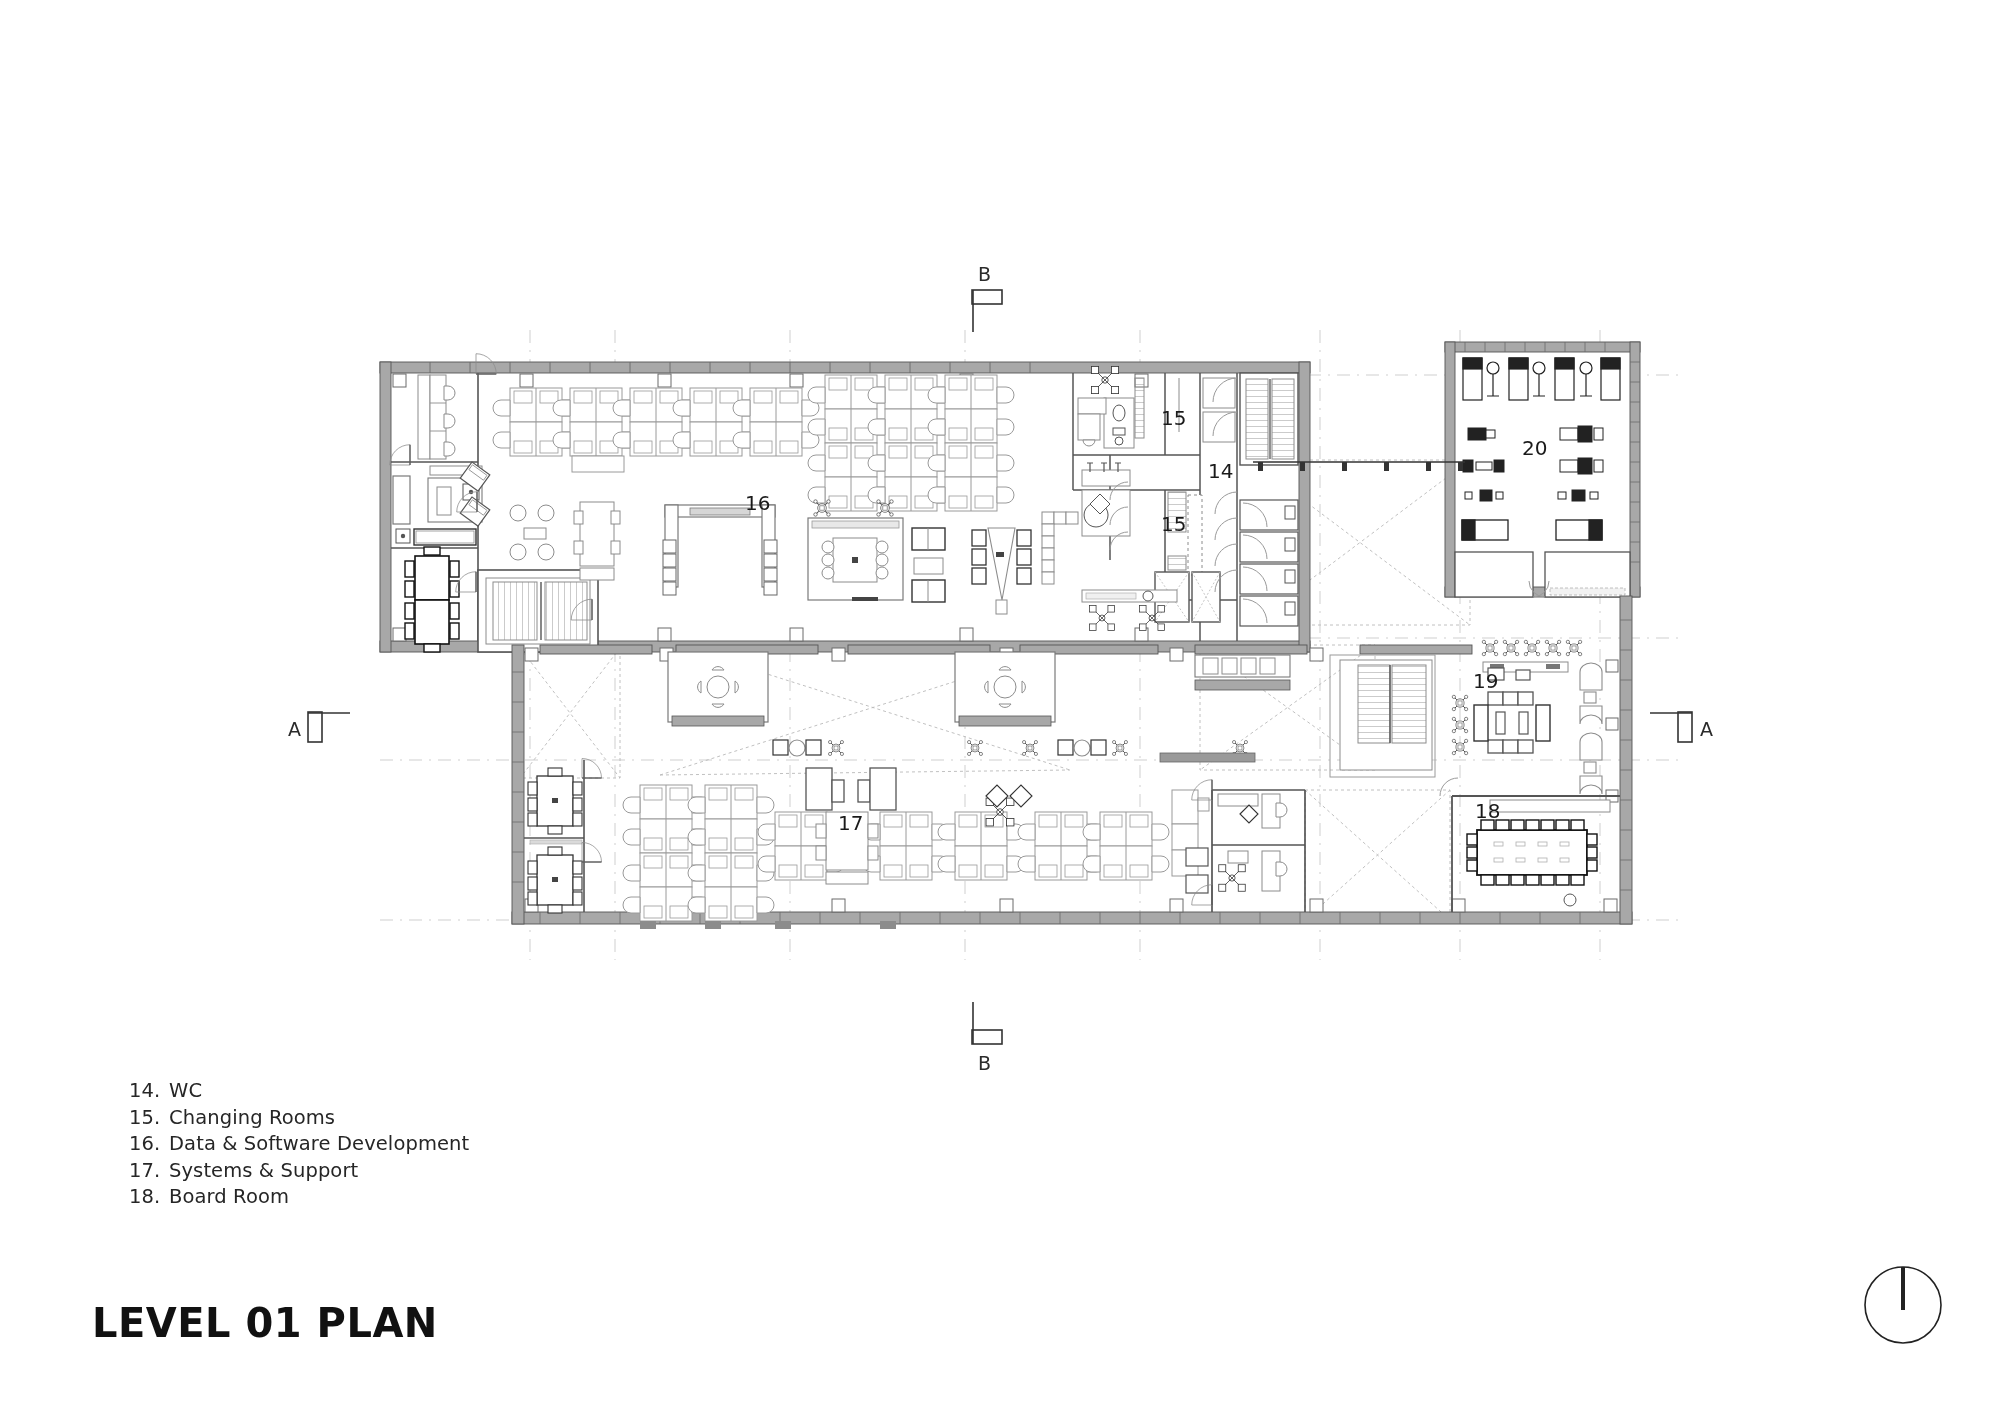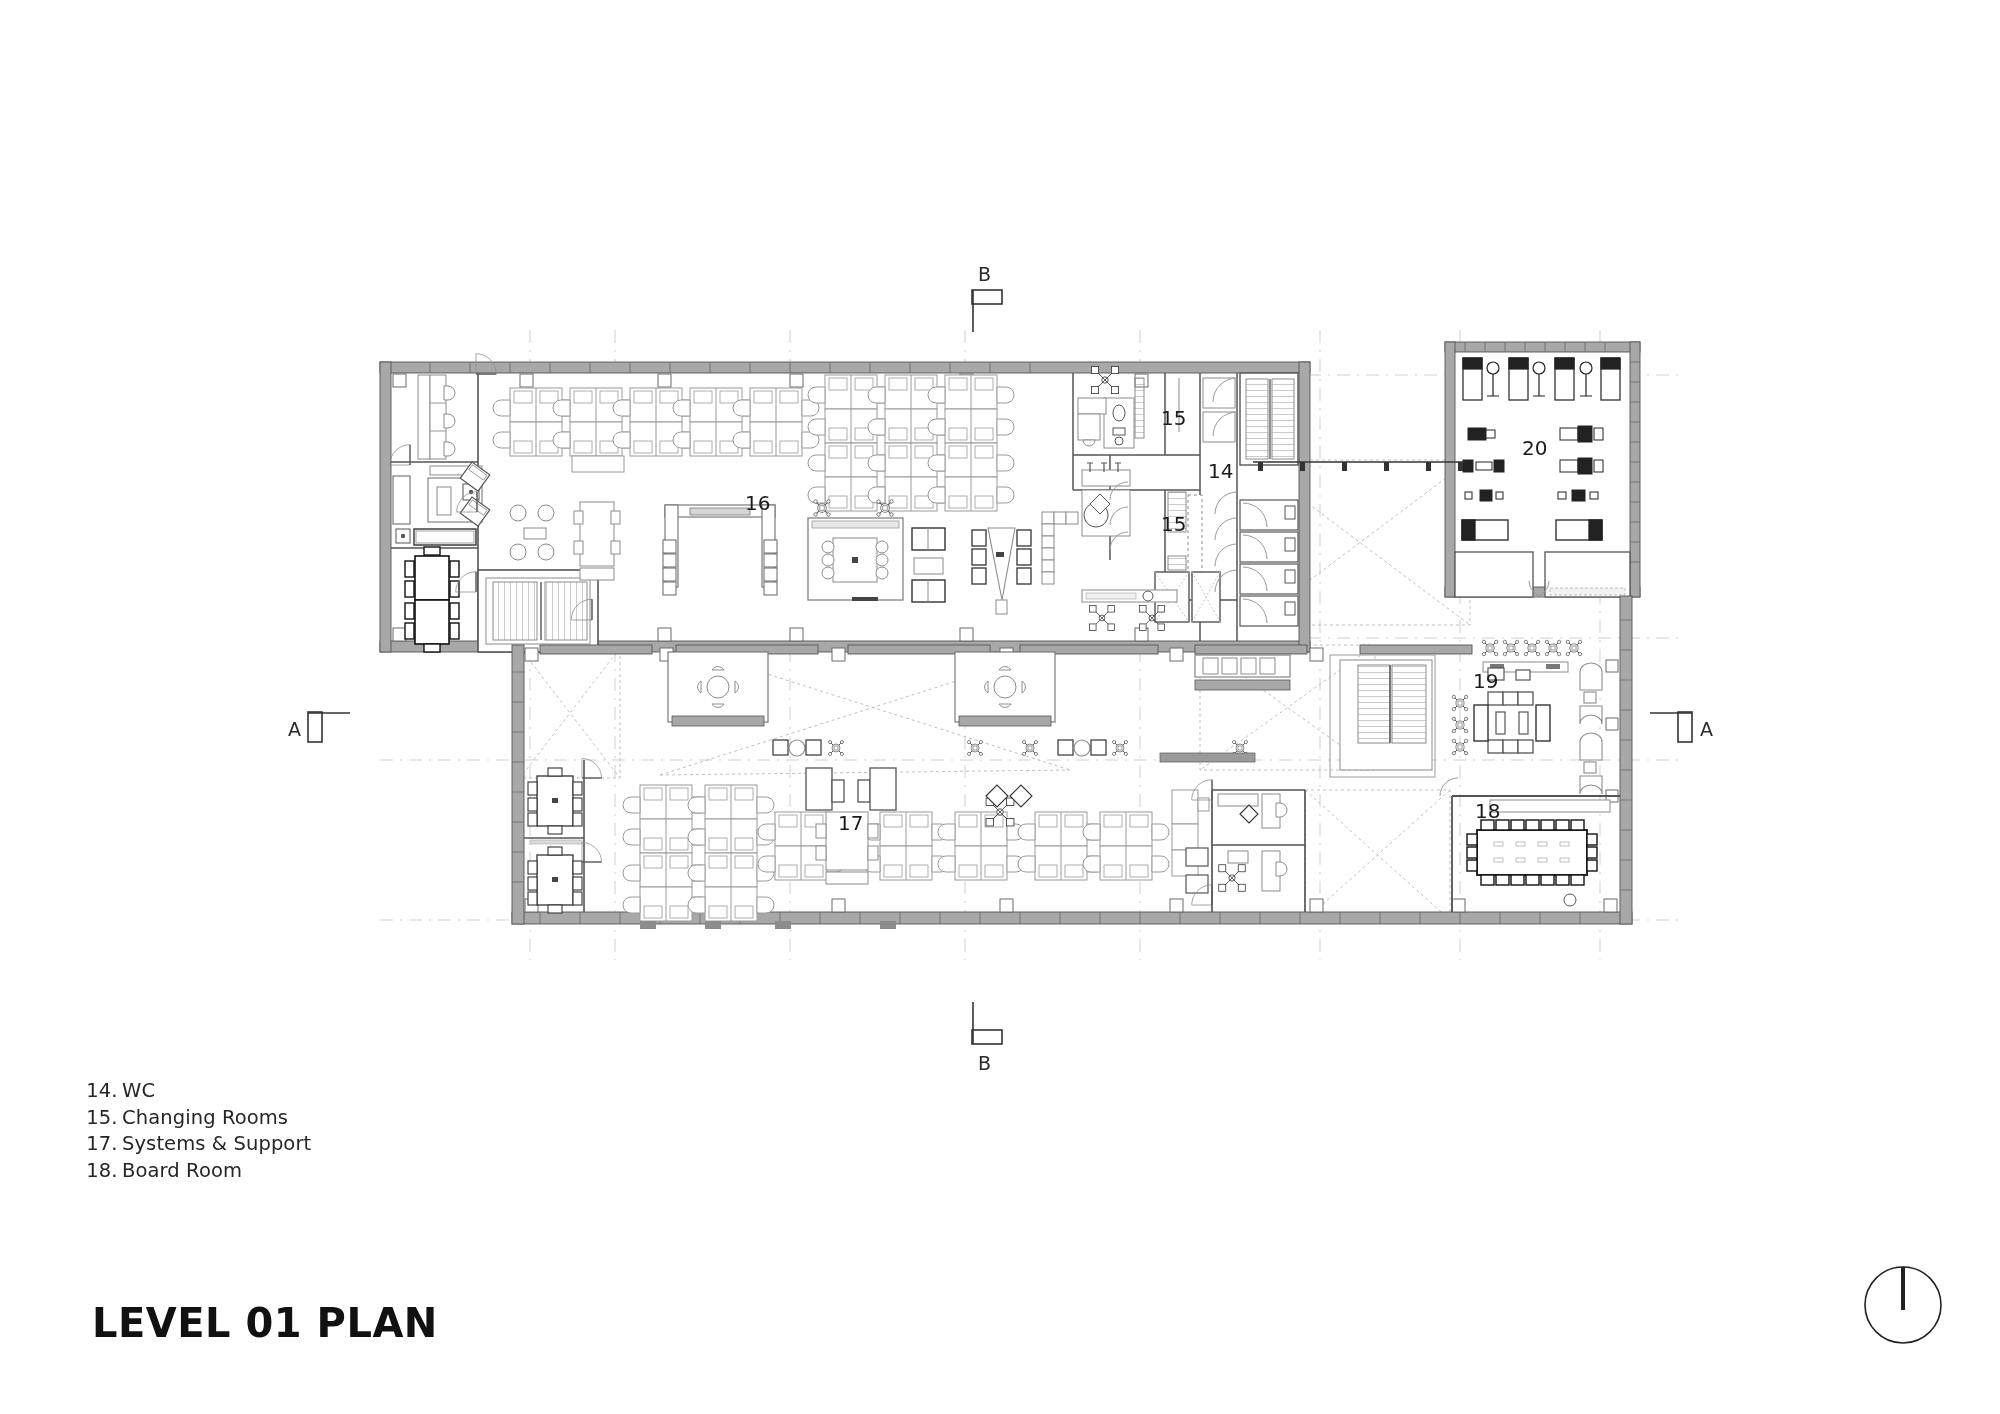--- a/index.html
+++ b/index.html
@@ -1,21 +1,21 @@
 <!DOCTYPE html>
 <html><head>
 <meta charset="utf-8">
 <style>
   html,body{margin:0;padding:0;background:#ffffff;}
   body{width:2000px;height:1414px;position:relative;overflow:hidden;
        font-family:"DejaVu Sans","Liberation Sans",sans-serif;color:#1a1a1a;}
   #plan-svg{position:absolute;left:0;top:0;width:2000px;height:1414px;display:block;}
   #legend{position:absolute;left:82px;top:1078px;width:600px;}
   .legend-row{display:flex;font-size:19.5px;line-height:26.5px;color:#262626;letter-spacing:.1px;}
-  .legend-num{width:40px;flex:0 0 40px;text-align:center;}
+  .legend-num{width:40px;flex:0 0 40px;text-align:left;margin-left:47px;}
   .legend-label{flex:1 1 auto;}
   #sheet-title{position:absolute;left:80px;top:1300px;font-size:40px;font-weight:bold;
                letter-spacing:.5px;color:#111;margin-left:12px;}
   .mark-letter{font-size:19px;fill:#2b2b2b;font-family:"DejaVu Sans","Liberation Sans",sans-serif;}
   .room-num{font-size:20px;fill:#1a1a1a;font-family:"DejaVu Sans","Liberation Sans",sans-serif;}
 </style>
 </head>
 <body>
 
 <svg id="plan-svg" viewBox="0 0 2000 1414">
@@ -919,20 +919,24 @@
 <div id="legend">
   <div class="legend-row">
     <span class="legend-num">14.</span>
     <span class="legend-label">WC</span>
   </div>
   <div class="legend-row">
     <span class="legend-num">15.</span>
     <span class="legend-label">Changing Rooms</span>
   </div>
   <div class="legend-row">
+    <span class="legend-num">16.</span>
+    <span class="legend-label">Data &amp; Software Development</span>
+  </div>
+  <div class="legend-row">
     <span class="legend-num">17.</span>
     <span class="legend-label">Systems &amp; Support</span>
   </div>
   <div class="legend-row">
     <span class="legend-num">18.</span>
     <span class="legend-label">Board Room</span>
   </div>
 </div>
 
 <div id="sheet-title">LEVEL 01 PLAN</div>

